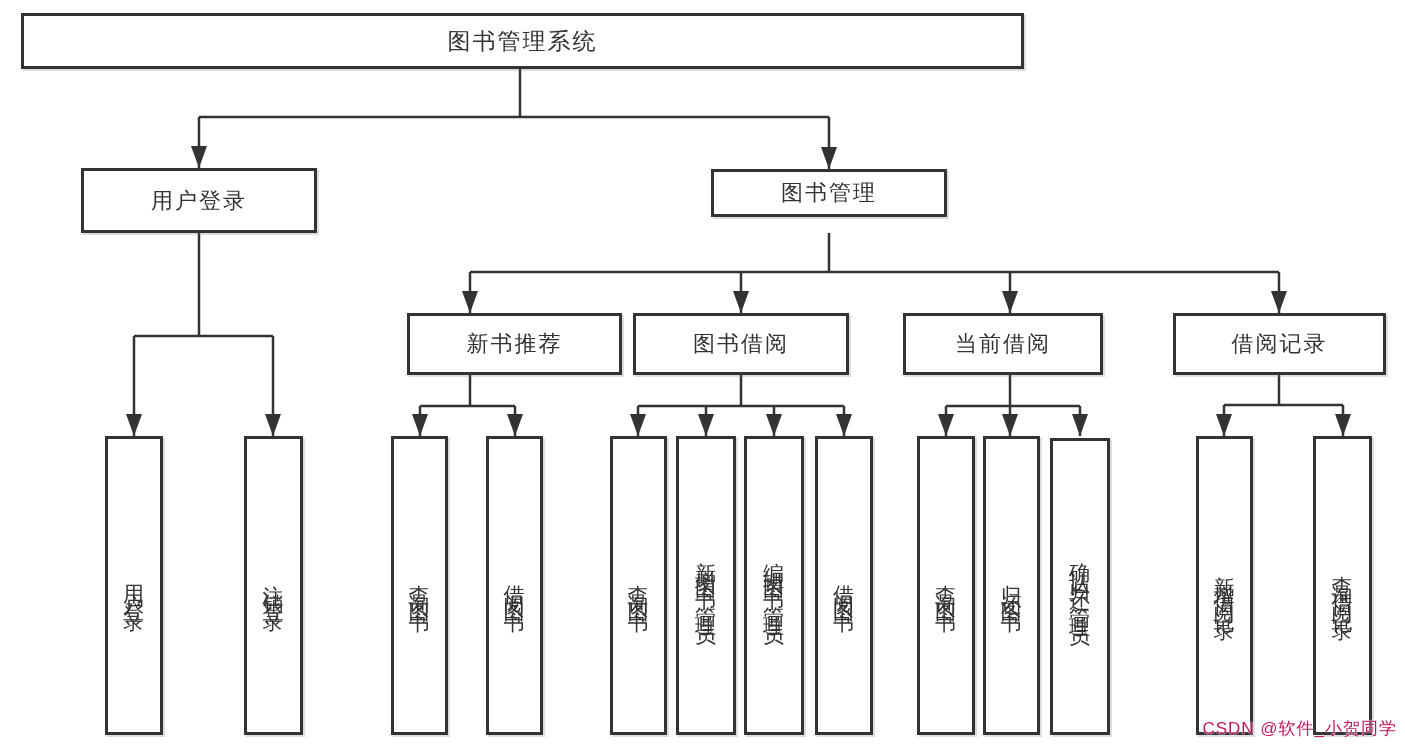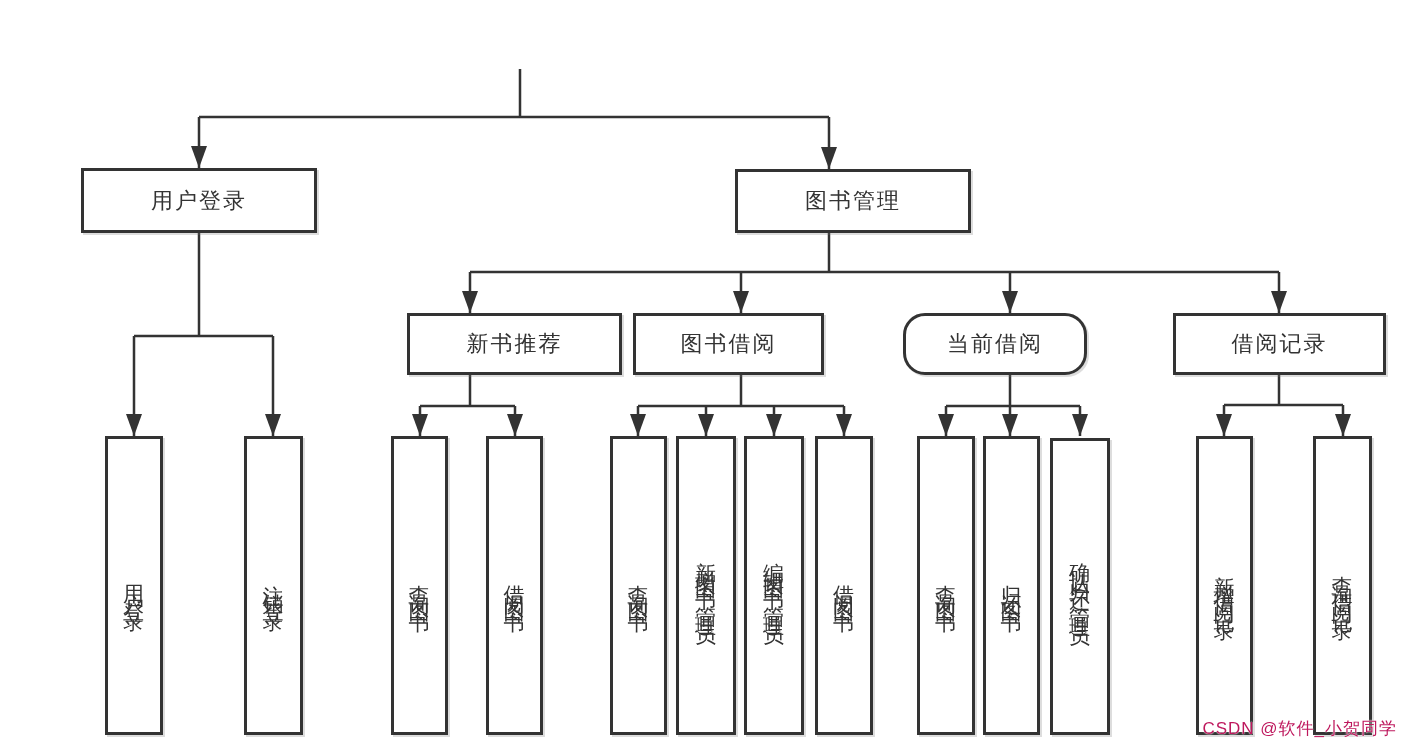--- a/index.html
+++ b/index.html
@@ -97,35 +97,38 @@
       <polygon points="766,414 782,414 774,436"></polygon>
       <polygon points="836,414 852,414 844,436"></polygon>
       <polygon points="938,414 954,414 946,436"></polygon>
       <polygon points="1002,414 1018,414 1010,436"></polygon>
       <polygon points="1072,414 1088,414 1080,436"></polygon>
       <polygon points="1216,414 1232,414 1224,436"></polygon>
       <polygon points="1335,414 1351,414 1343,436"></polygon>
     </g>
   </svg>
 
+  <div class="node hbox root-box" style="left:21px; top:13px; width:1003px; height:56px;">
+    <span>图书管理系统</span>
+  </div>
 
   <div class="node hbox" style="left:81px; top:168px; width:236px; height:65px;">
     <span>用户登录</span>
   </div>
-  <div class="node hbox" style="left:711px; top:169px; width:236px; height:64px;margin-left:24px;">
+  <div class="node hbox" style="left:711px; top:169px; width:236px; height:48px;">
     <span>图书管理</span>
   </div>
 
   <div class="node hbox" style="left:363px; top:313px; width:215px; height:62px;margin-left:44px;">
     <span>新书推荐</span>
   </div>
-  <div class="node hbox" style="left:633px; top:313px; width:191px; height:62px;">
+  <div class="node hbox" style="left:633px; top:313px; width:216px; height:62px;">
     <span>图书借阅</span>
   </div>
-  <div class="node hbox" style="left:903px; top:313px; width:184px; height:62px;border-radius:22px;">
+  <div class="node hbox" style="left:903px; top:313px; width:200px; height:62px;">
     <span>当前借阅</span>
   </div>
   <div class="node hbox" style="left:1173px; top:313px; width:213px; height:62px;">
     <span>借阅记录</span>
   </div>
 
   <div class="node vbox" style="left:105px; top:436px; width:58px; height:299px;">
     <span class="vtext">用户登录</span>
   </div>
   <div class="node vbox" style="left:244px; top:436px; width:59px; height:299px;">

